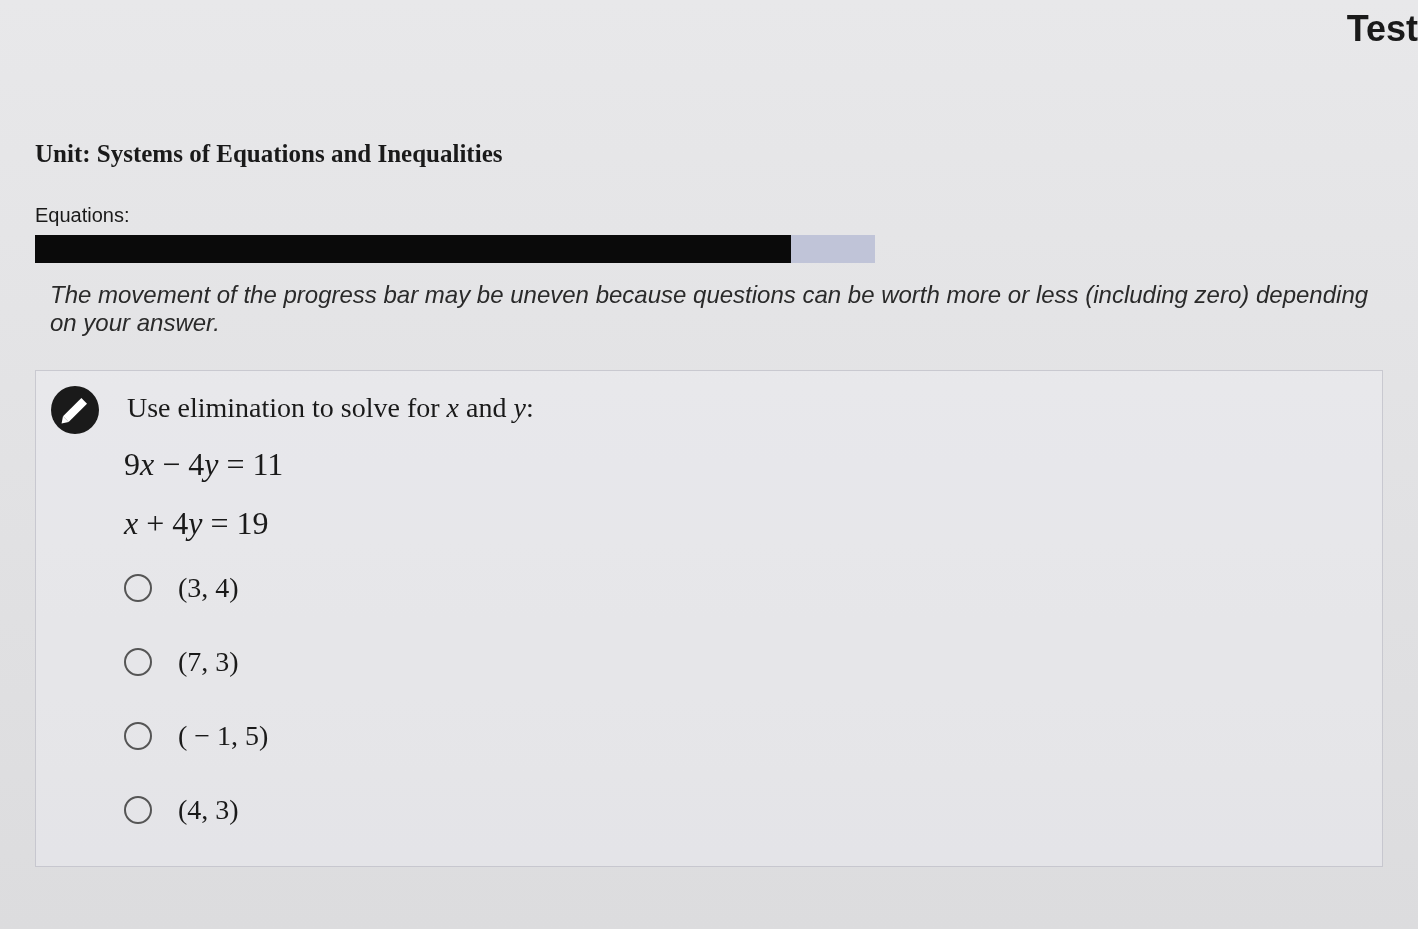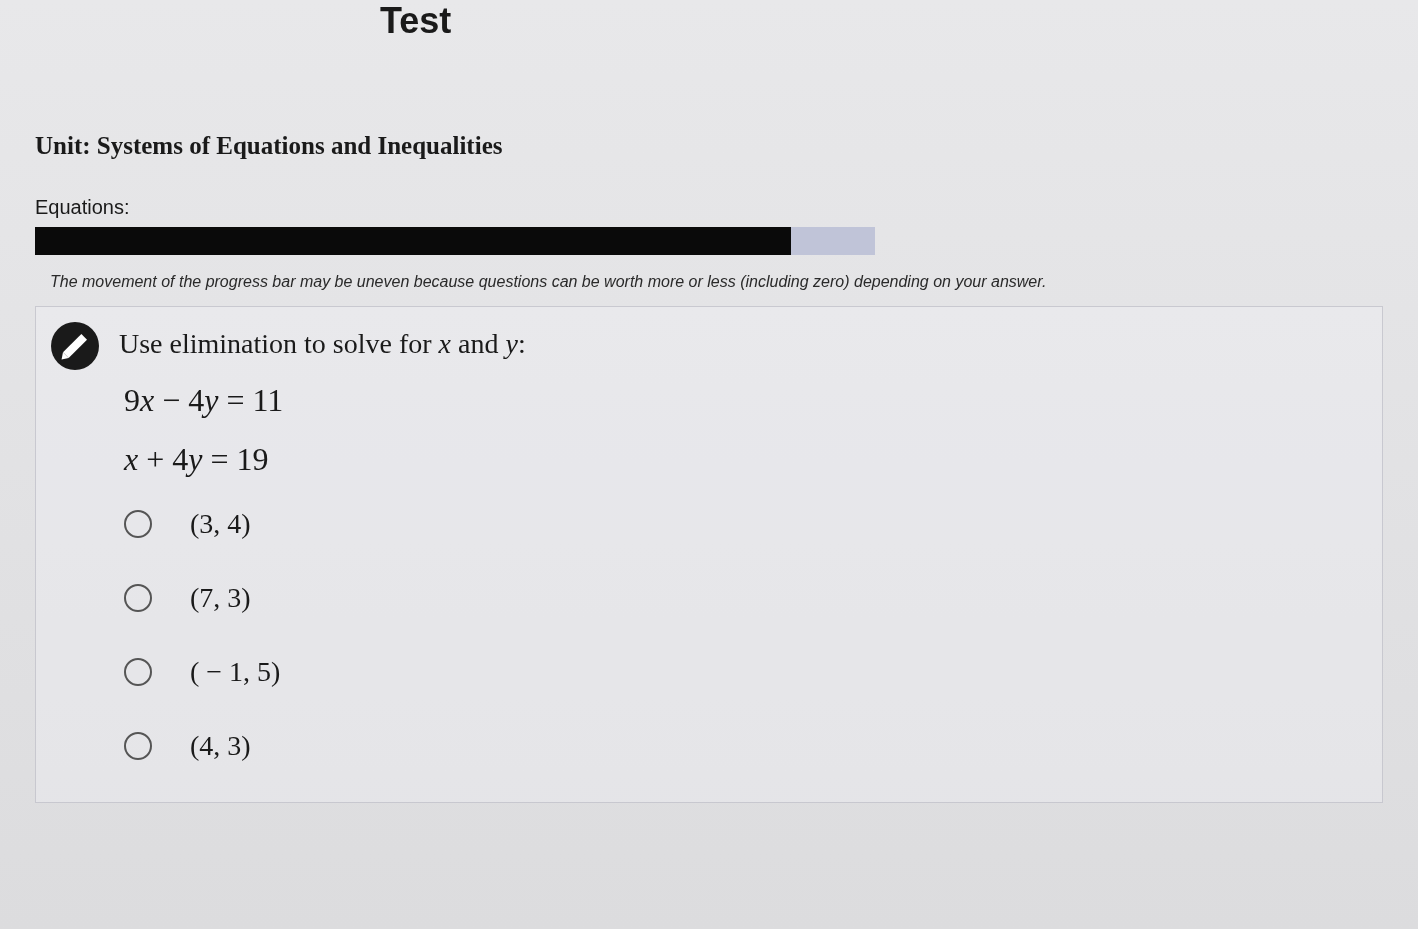--- a/index.html
+++ b/index.html
@@ -8,21 +8,22 @@
       box-sizing: border-box;
     }
     body {
       font-family: Georgia, 'Times New Roman', serif;
       background: linear-gradient(180deg, #e8e8ea 0%, #dcdcde 100%);
       width: 1418px;
       height: 929px;
       overflow: hidden;
     }
     .header {
-      text-align: left;
+      text-align: right;
+      padding-top: 8px;
       padding-bottom: 30px;
     }
     .header-title {
       font-size: 36px;
       font-weight: bold;
       font-family: Arial, sans-serif;
       color: #1a1a1a;
       margin-left: 380px;
     }
     .content {
@@ -53,37 +54,37 @@
       background: #c0c4d8;
       position: relative;
       margin-bottom: 18px;
     }
     .progress-bar-fill {
       height: 100%;
       background: #0a0a0a;
       width: 90%;
     }
     .progress-note {
-      font-size: 16px;
+      font-size: 24px;
       font-style: italic;
       font-family: Arial, sans-serif;
       color: #2a2a2a;
-      margin-bottom: 15px;
+      margin-bottom: 33px;
       padding-left: 15px;
     }
     .question-card {
       background: rgba(240, 240, 245, 0.4);
       border: 1px solid rgba(180, 180, 190, 0.6);
       padding: 15px 20px 30px 20px;
       margin-top: 5px;
     }
     .question-header {
       display: flex;
       align-items: flex-start;
-      gap: 20px;
+      gap: 28px;
       margin-bottom: 12px;
     }
     .question-icon {
       width: 48px;
       height: 48px;
       background: #1a1a1a;
       border-radius: 50%;
       display: flex;
       align-items: center;
       justify-content: center;
@@ -129,21 +130,21 @@
     }
     .equation .var {
       font-style: italic;
     }
     .options {
       margin-left: 68px;
     }
     .option {
       display: flex;
       align-items: center;
-      gap: 38px;
+      gap: 26px;
       margin-bottom: 42px;
       cursor: pointer;
     }
     .option:last-child {
       margin-bottom: 10px;
     }
     .radio-button {
       width: 28px;
       height: 28px;
       border: 2px solid #555;

